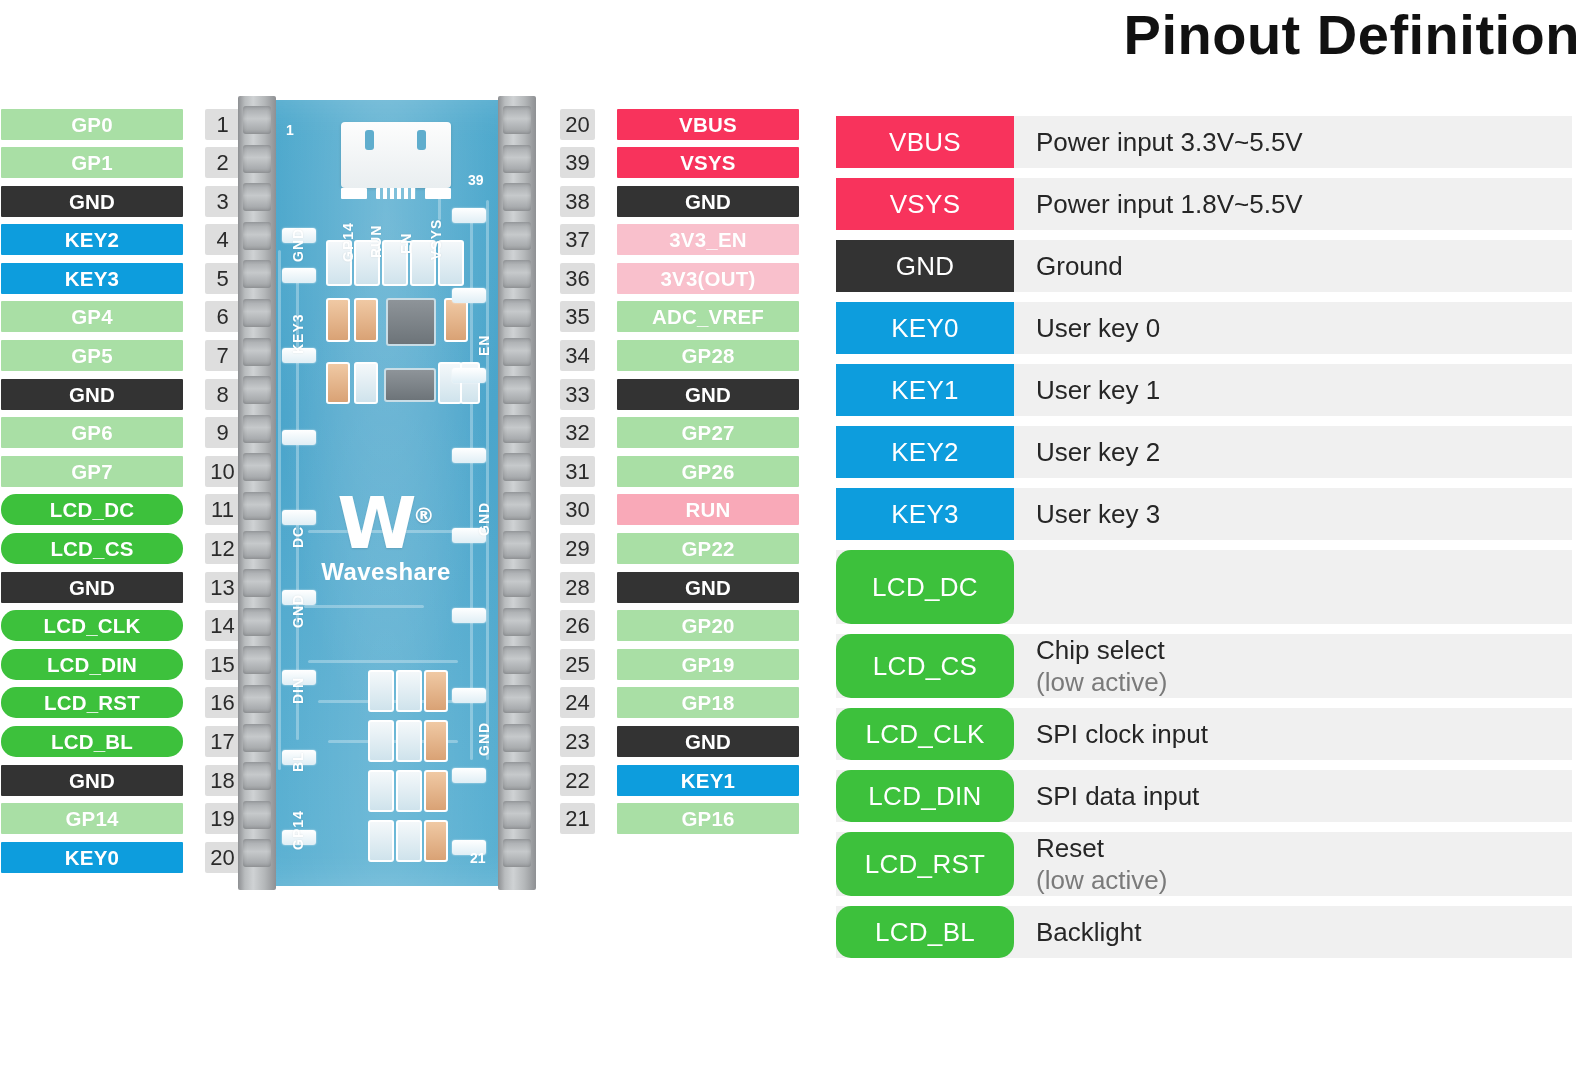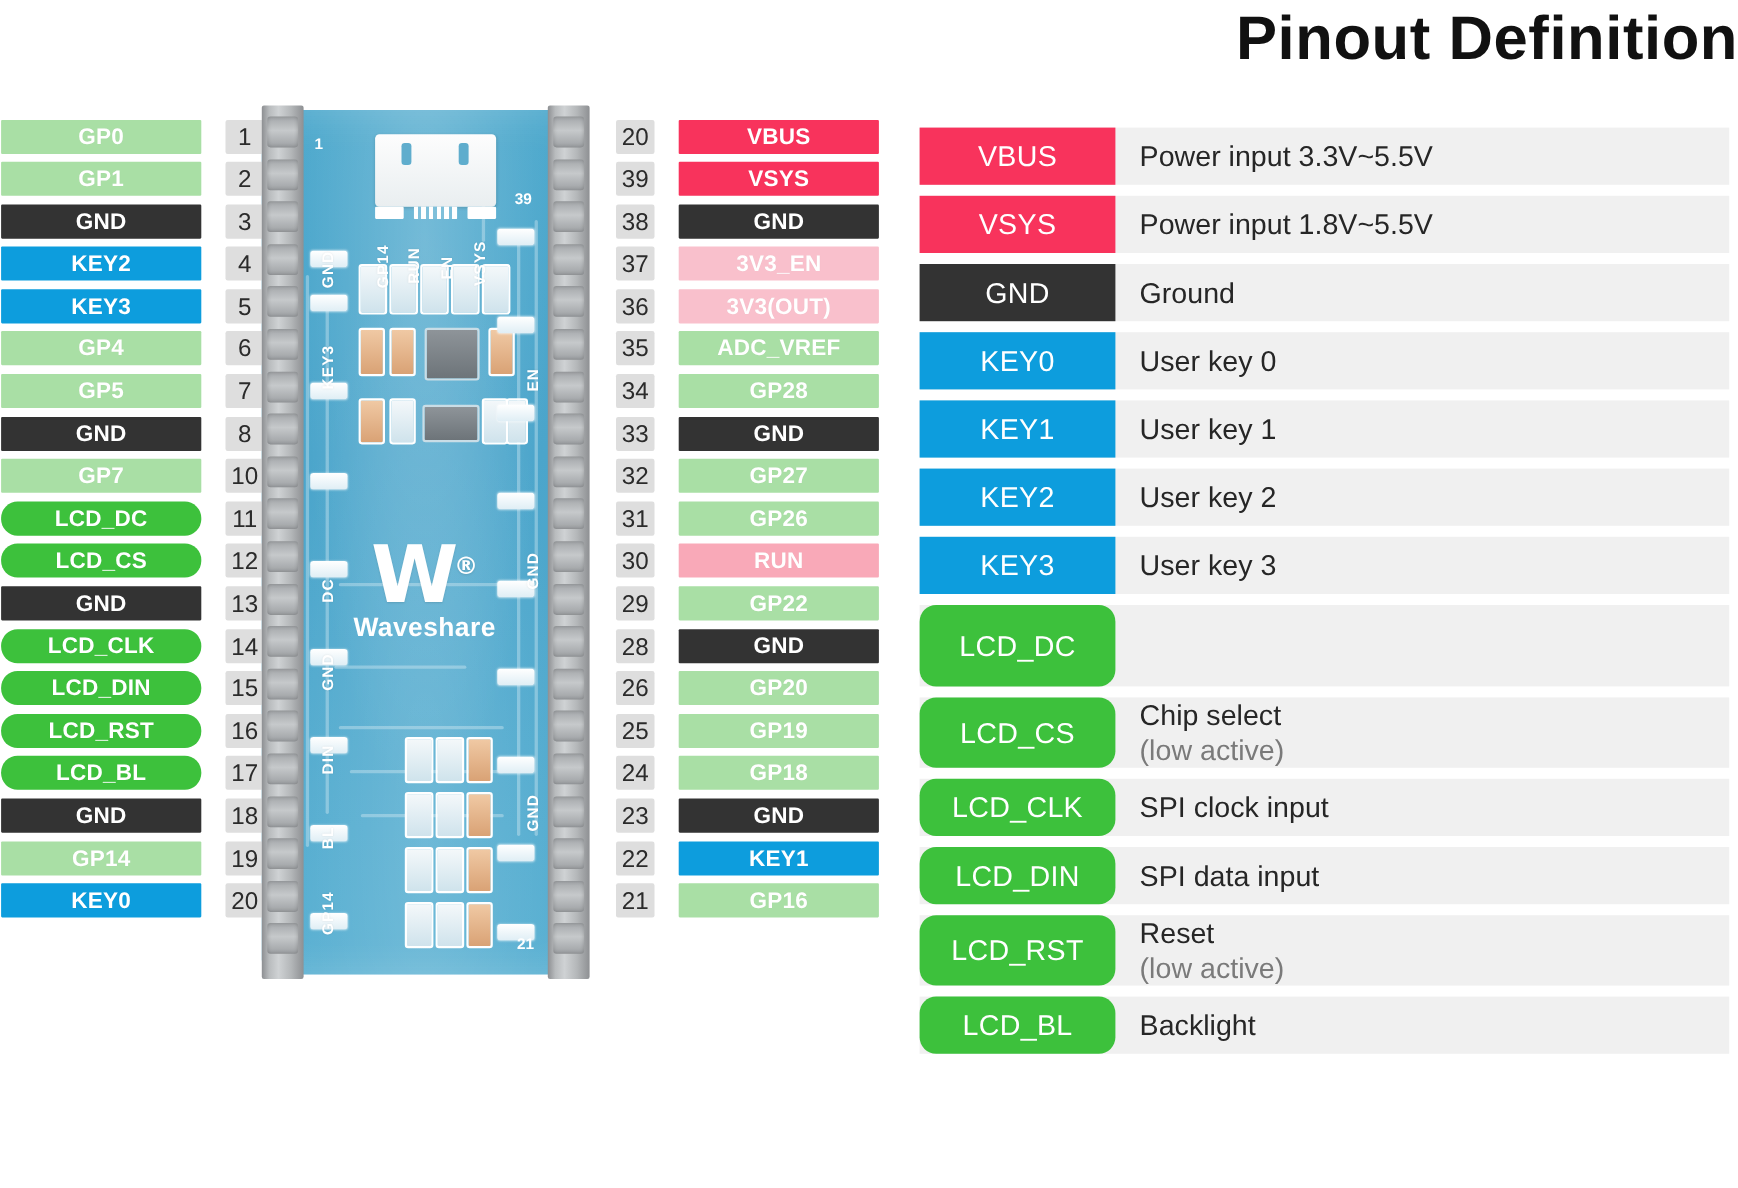--- a/index.html
+++ b/index.html
@@ -401,20 +401,24 @@
       </div>
     <div class="pin-row">
         <div class="pin-chip c-gpio">GP5</div>
         <div class="pin-num">7</div>
       </div>
     <div class="pin-row">
         <div class="pin-chip c-gnd">GND</div>
         <div class="pin-num">8</div>
       </div>
     <div class="pin-row">
+        <div class="pin-chip c-gpio">GP6</div>
+        <div class="pin-num">9</div>
+      </div>
+    <div class="pin-row">
         <div class="pin-chip c-gpio">GP7</div>
         <div class="pin-num">10</div>
       </div>
     <div class="pin-row">
         <div class="pin-chip c-lcd">LCD_DC</div>
         <div class="pin-num">11</div>
       </div>
     <div class="pin-row">
         <div class="pin-chip c-lcd">LCD_CS</div>
         <div class="pin-num">12</div>

